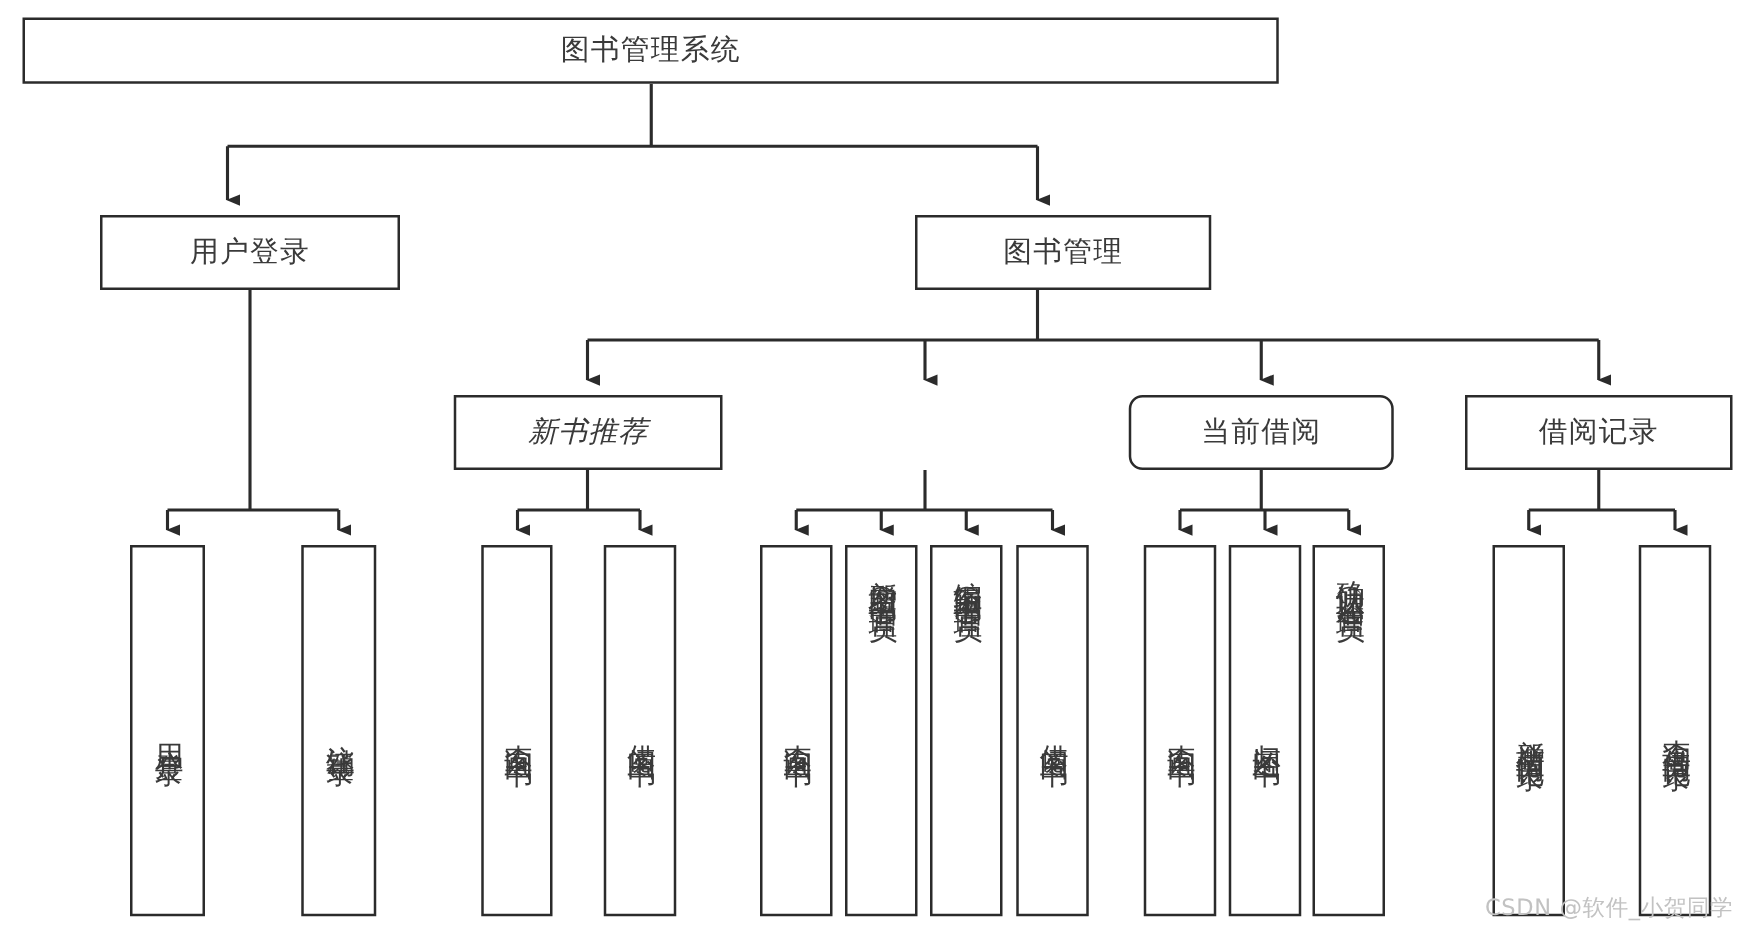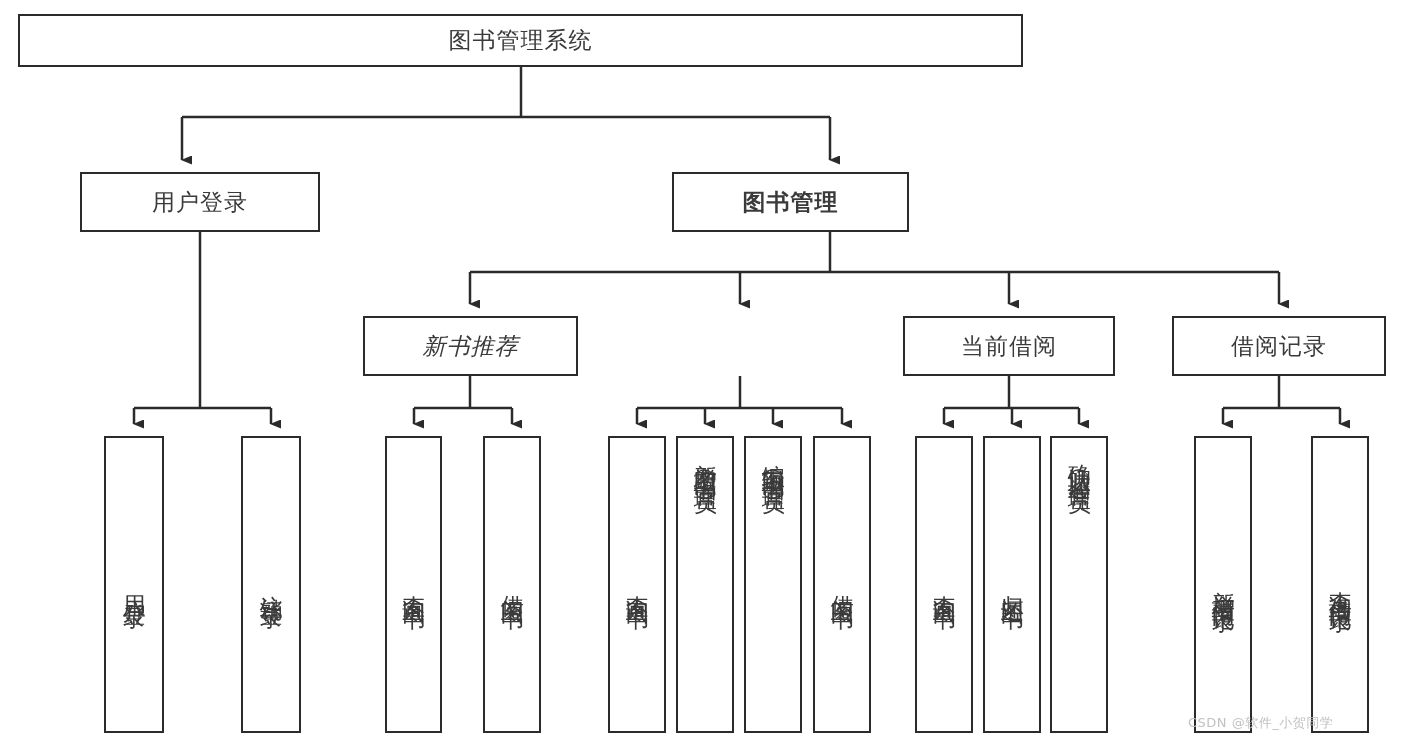--- a/index.html
+++ b/index.html
@@ -56,21 +56,21 @@
     text-align: left;
   }
   .node.vertical.centered {
     align-items: center;
     padding-top: 0;
   }
   #watermark {
     position: absolute;
     left: 1188px;
     top: 714px;
-    font-size: 13px;
+    font-size: 18px;
     color: #c2c2c2;
     letter-spacing: 0.5px;
     white-space: nowrap;
     font-family: "DejaVu Sans", "Liberation Sans", sans-serif;
   }
 </style>
 </head>
 <body>
 
 <div id="canvas">
@@ -125,28 +125,28 @@
     </g>
   </svg>
 
   <div class="node" style="left:18px; top:14px; width:1005px; height:53px;">
     <span class="label">图书管理系统</span>
   </div>
 
   <div class="node" style="left:80px; top:172px; width:240px; height:60px;">
     <span class="label">用户登录</span>
   </div>
-  <div class="node" style="left:672px; top:172px; width:237px; height:60px;font-weight:bold;">
+  <div class="node" style="left:732px; top:172px; width:237px; height:60px;">
     <span class="label">图书管理</span>
   </div>
 
   <div class="node" style="left:363px; top:316px; width:215px; height:60px;font-style:italic;">
     <span class="label">新书推荐</span>
   </div>
-  <div class="node" style="left:903px; top:316px; width:212px; height:60px;">
+  <div class="node" style="left:903px; top:316px; width:212px; height:60px;border-radius:11px;">
     <span class="label">当前借阅</span>
   </div>
   <div class="node" style="left:1172px; top:316px; width:214px; height:60px;text-align:center;">
     <span class="label">借阅记录</span>
   </div>
 
   <div class="node vertical centered" style="left:104px; top:436px; width:60px; height:297px;">
     <span class="label">用户登录</span>
   </div>
   <div class="node vertical centered" style="left:241px; top:436px; width:60px; height:297px;">

